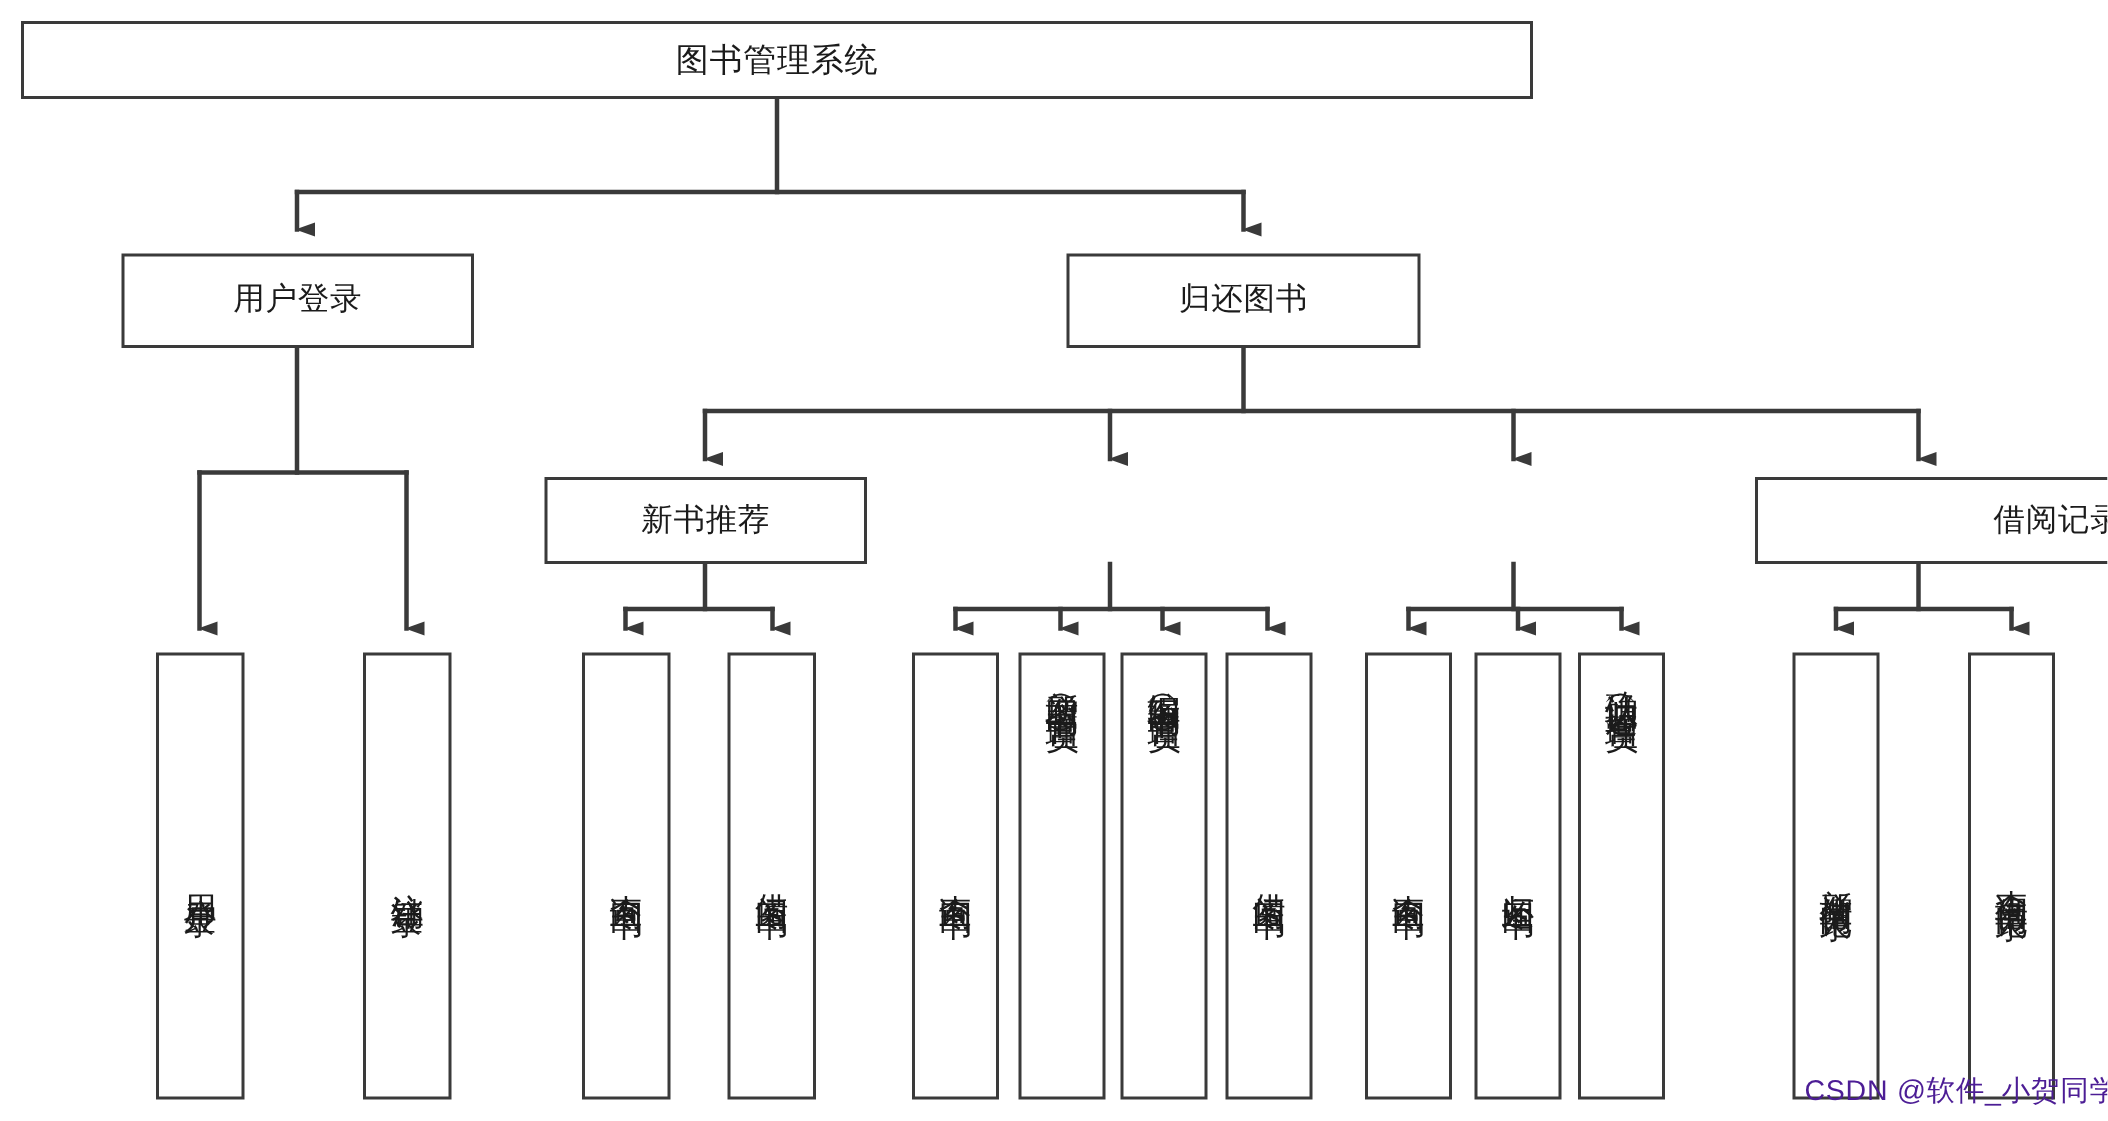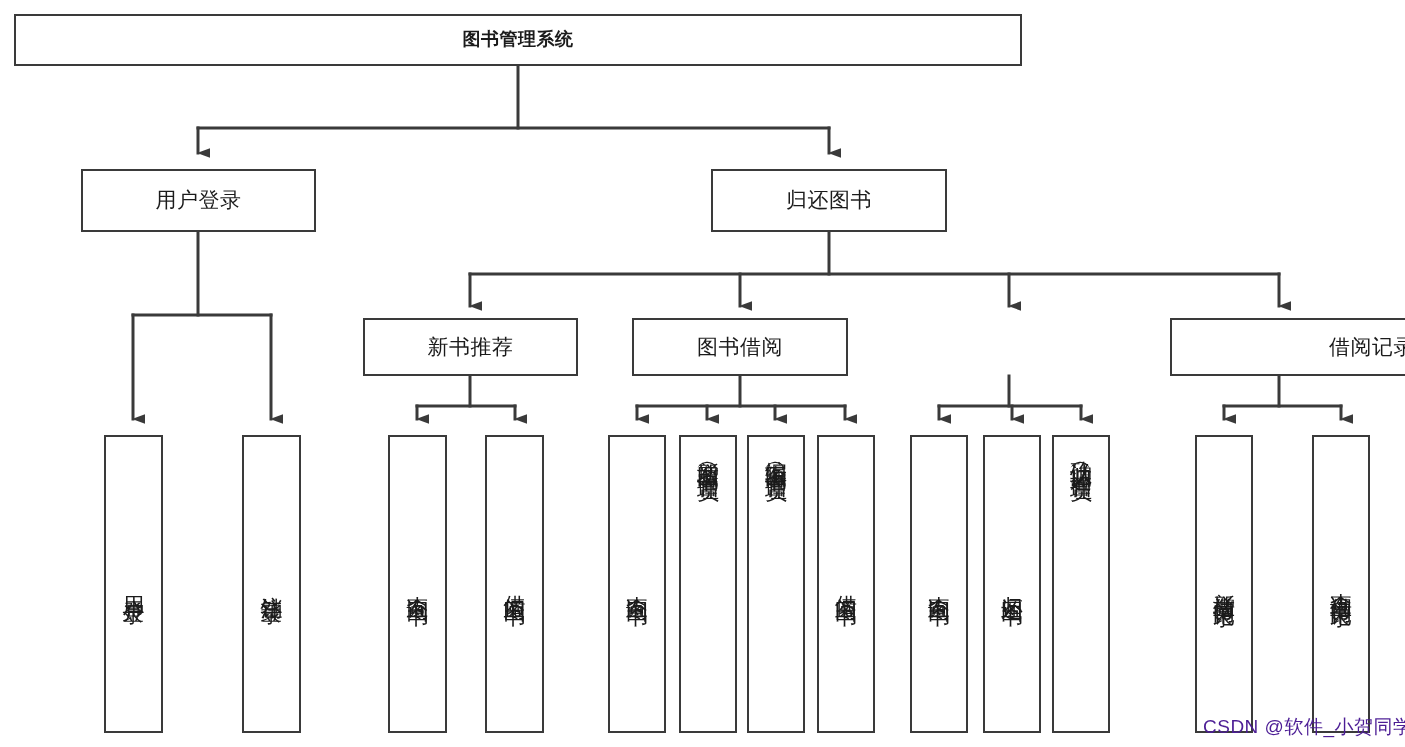--- a/index.html
+++ b/index.html
@@ -34,21 +34,21 @@
     justify-content: center;
     z-index: 2;
   }
   .node .label {
     color: #1b1b1b;
     font-size: 21px;
     line-height: 1.18;
     letter-spacing: 0.5px;
     white-space: nowrap;
   }
-  .node.root .label { font-size: 18px; font-weight: bold; }
+  .node.root .label { font-size: 22px; }
   .node.vert {
     align-items: flex-start;
     padding-top: 6px;
   }
   .node.vert .label {
     writing-mode: vertical-rl;
     text-orientation: upright;
     font-size: 22px;
     letter-spacing: 3px;
     line-height: 1;
@@ -133,23 +133,20 @@
   <div class="node" style="left:81px; top:169px; width:235px; height:63px;">
     <span class="label">用户登录</span>
   </div>
   <div class="node" style="left:711px; top:169px; width:236px; height:63px;">
     <span class="label">归还图书</span>
   </div>
 
   <div class="node" style="left:363px; top:318px; width:215px; height:58px;">
     <span class="label">新书推荐</span>
   </div>
-  <div class="node" style="left:632px; top:318px; width:216px; height:58px;">
-    <span class="label">图书借阅</span>
-  </div>
   <div class="node" style="left:1170px; top:318px; width:247px; height:58px;justify-content:flex-end;">
     <span class="label">借阅记录</span>
   </div>
 
   <div class="node vert center-text" style="left:104px; top:435px; width:59px; height:298px;">
     <span class="label">用户登录</span>
   </div>
   <div class="node vert center-text" style="left:242px; top:435px; width:59px; height:298px;">
     <span class="label">注销登录</span>
   </div>

